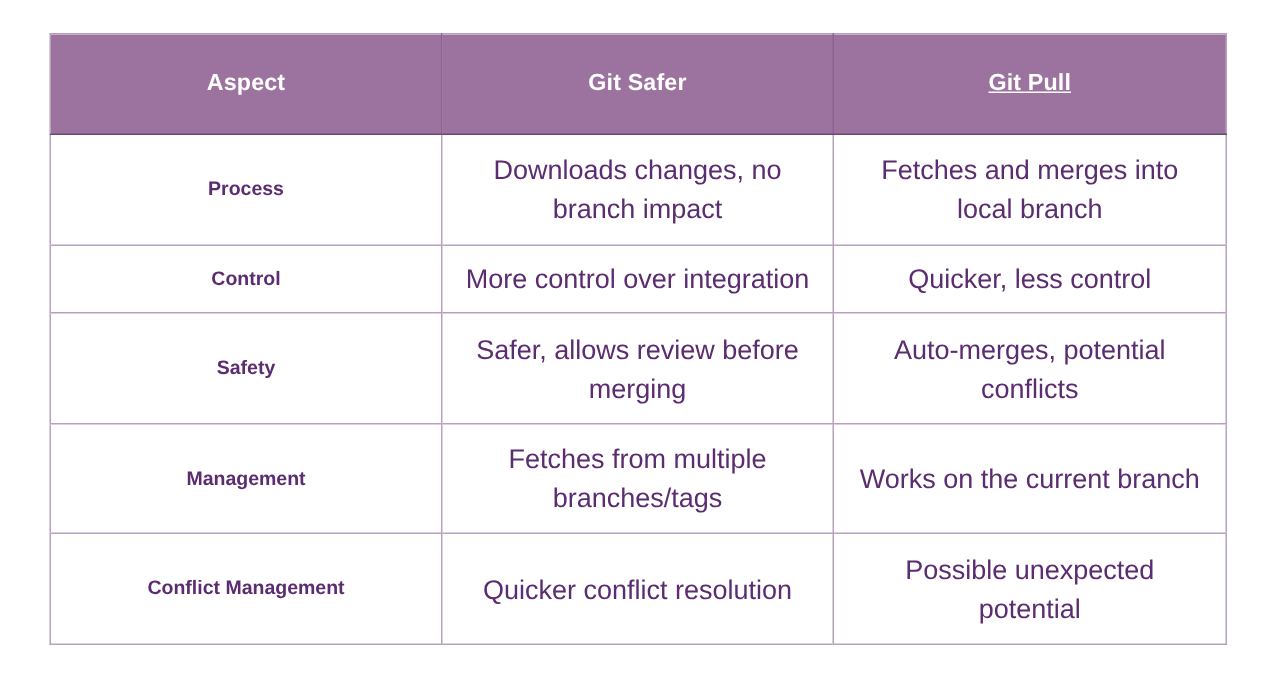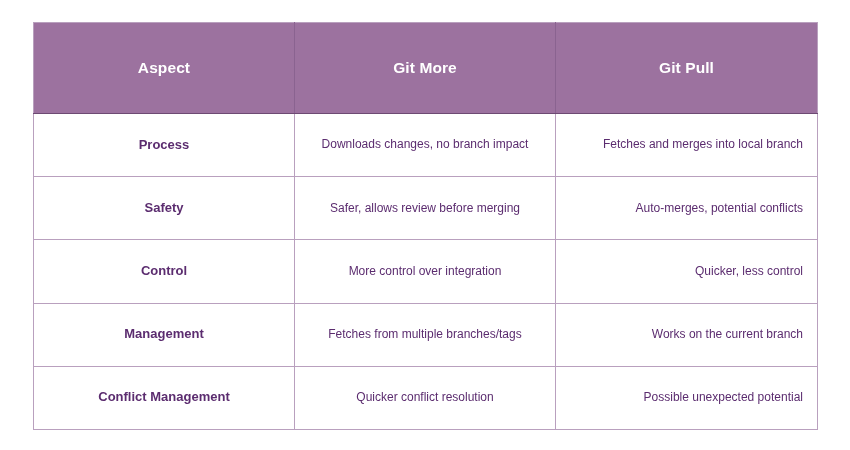--- a/index.html
+++ b/index.html
@@ -34,39 +34,39 @@
   table.comparison-table col.col-pull    { width: 262px; }
 
   thead th {
     background: #9c729f;
     color: #ffffff;
     font-size: 15.5px;
     font-weight: bold;
     text-align: center;
     vertical-align: middle;
     height: 58px;
-    padding: 16px 10px;
+    padding: 4px 10px;
     border-right: 1px solid #8a6390;
     border-bottom: 1px solid #6d4a73;
     letter-spacing: 0.1px;
   }
-  thead th:last-child { border-right: none; }
+  thead th:last-child { border-right: none; text-decoration: underline; }
 
   tbody td {
     background: #ffffff;
     color: #5b2c6f;
-    font-size: 12px;
+    font-size: 18px;
     text-align: center;
     vertical-align: middle;
     padding: 8px 14px;
     line-height: 1.45;
     border-right: 1px solid #b9a0be;
     border-bottom: 1px solid #b9a0be;
   }
-  tbody td:last-child { border-right: none; text-align: right; }
+  tbody td:last-child { border-right: none; }
   tbody tr:last-child td { border-bottom: none; }
 
   tbody td.aspect-cell {
     font-weight: bold;
     font-size: 13px;
   }
 
   table.comparison-table {
     border: 1px solid #b9a0be;
   }
@@ -77,39 +77,39 @@
 <div id="comparison-table-wrap">
   <table class="comparison-table">
     <colgroup>
       <col class="col-aspect">
       <col class="col-fetch">
       <col class="col-pull">
     </colgroup>
     <thead>
       <tr>
         <th>Aspect</th>
-        <th>Git More</th>
+        <th>Git Safer</th>
         <th>Git Pull</th>
       </tr>
     </thead>
     <tbody>
       <tr>
         <td class="aspect-cell">Process</td>
         <td>Downloads changes, no branch impact</td>
         <td>Fetches and merges into local branch</td>
       </tr>
       <tr>
+        <td class="aspect-cell">Control</td>
+        <td>More control over integration</td>
+        <td>Quicker, less control</td>
+      </tr>
+      <tr>
         <td class="aspect-cell">Safety</td>
         <td>Safer, allows review before merging</td>
         <td>Auto-merges, potential conflicts</td>
-      </tr>
-      <tr>
-        <td class="aspect-cell">Control</td>
-        <td>More control over integration</td>
-        <td>Quicker, less control</td>
       </tr>
       <tr>
         <td class="aspect-cell">Management</td>
         <td>Fetches from multiple branches/tags</td>
         <td>Works on the current branch</td>
       </tr>
       <tr>
         <td class="aspect-cell">Conflict Management</td>
         <td>Quicker conflict resolution</td>
         <td>Possible unexpected potential</td>

